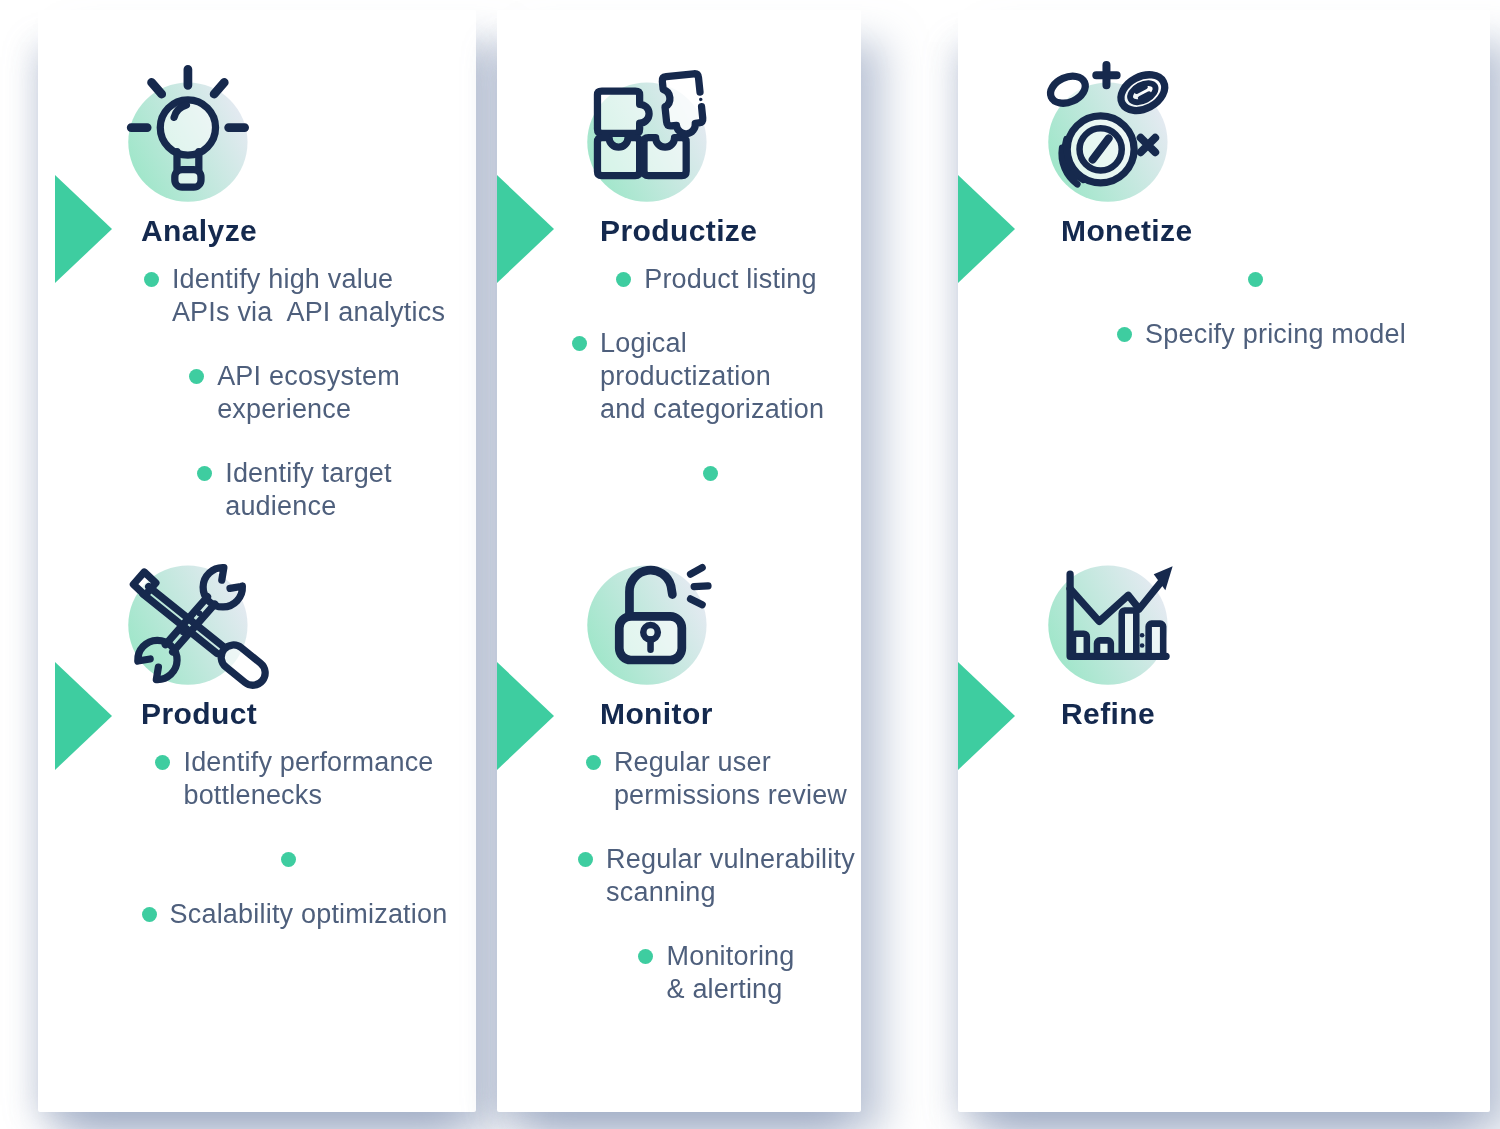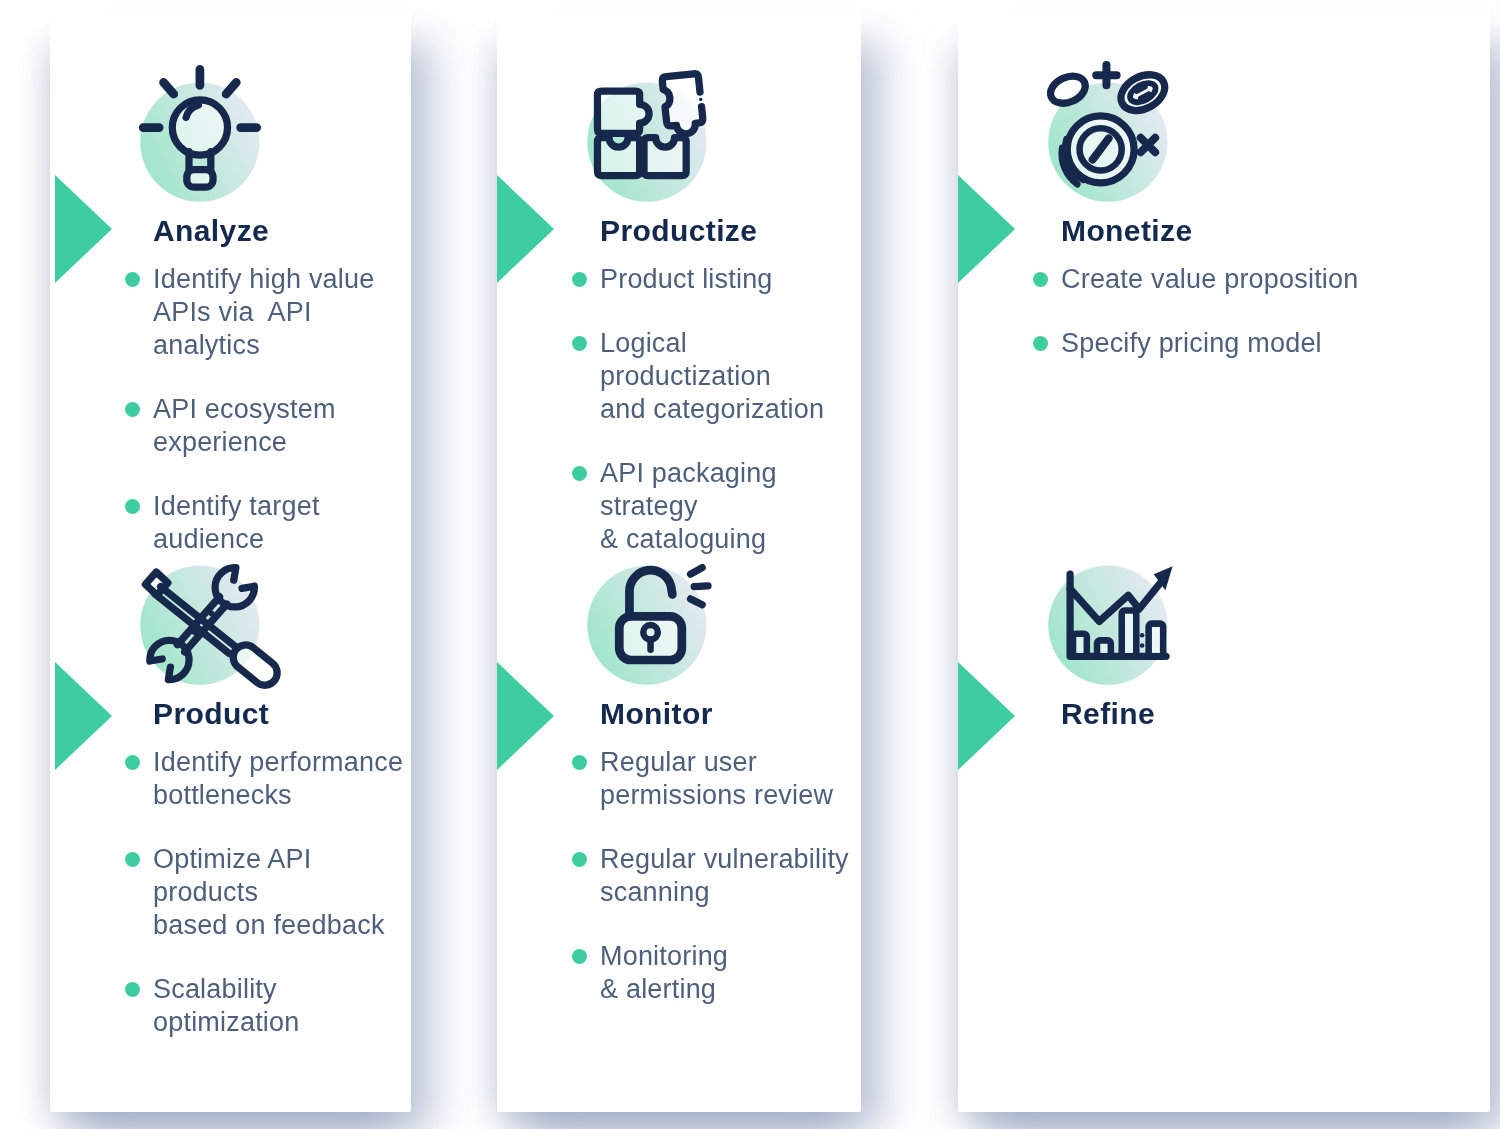--- a/index.html
+++ b/index.html
@@ -7,37 +7,37 @@
     position:relative;width:1500px;height:1129px;overflow:hidden;
     background:var(--background,#fff);
     font-family:"Liberation Sans", sans-serif;
   }
   .panel{
     position:absolute;top:10px;height:1102px;background:#fff;border-radius:2px;
     box-shadow:30px 26px 36px -6px rgba(140,155,185,.50),
                -18px 20px 30px -16px rgba(140,155,185,.38),
                0 34px 34px -12px rgba(140,155,185,.42);
   }
-  .panel-1{left:50px;width:361px;}
+  .panel-1{left:38px;width:438px;}
   .panel-2{left:497px;width:364px;}
   .panel-3{left:958px;width:532px;}
 
   .card-section{position:absolute;left:0;width:100%;}
   .row1{top:60px;}
   .row2{top:543px;}
 
   .icon-wrap{position:relative;height:142px;}
   .icon-svg{position:absolute;left:83px;top:-21px;width:160px;height:160px;}
 
   .title{
     margin:0;padding:0 0 0 103px;font-size:30px;line-height:38px;font-weight:bold;
     color:var(--heading,#14294E);letter-spacing:.4px;
   }
   .bullets{list-style:none;margin:13px 0 0 0;padding:0;}
-  .bullet{display:flex;align-items:flex-start;padding-left:75px;margin-bottom:31px;}
+  .bullet{display:flex;align-items:flex-start;padding-left:75px;margin-bottom:31px;justify-content:center;}
   .dot{flex:none;width:15px;height:15px;border-radius:50%;background:var(--accent,#3ECDA0);margin:9px 13px 0 0;}
   .btext{
     font-size:27px;line-height:33px;color:var(--body,#4E5F7C);
     letter-spacing:.2px;white-space:pre-wrap;
   }
 
   .arrow{
     position:absolute;width:57px;height:108px;background:var(--accent,#3ECDA0);
     clip-path:polygon(0 0,100% 50%,0 100%);z-index:5;
   }
@@ -116,22 +116,20 @@
       </div>
       <h2 class="title">Product</h2>
       <ul class="bullets">
         <li class="bullet">
             <span class="dot"></span>
             <span class="btext">Identify performance
 bottlenecks</span>
           </li>
         <li class="bullet">
             <span class="dot"></span>
-            <span class="btext">Optimize API products
-based on feedback</span>
           </li>
         <li class="bullet">
             <span class="dot"></span>
             <span class="btext">Scalability optimization</span>
           </li>
       </ul>
     </section>
   </div>
 
   <div class="panel panel-2">
@@ -157,22 +155,20 @@
             <span class="dot"></span>
             <span class="btext">Product listing</span>
           </li>
         <li class="bullet">
             <span class="dot"></span>
             <span class="btext">Logical productization
 and categorization</span>
           </li>
         <li class="bullet">
             <span class="dot"></span>
-            <span class="btext">API packaging strategy
-&amp; cataloguing</span>
           </li>
       </ul>
     </section>
 
     <section class="card-section row2">
       <div class="icon-wrap">
         <svg class="icon-svg" viewBox="0 0 110 110">
           <circle cx="46" cy="64" r="41" fill="url(#circGrad)"></circle>
           <g class="icon-line">
             <path d="M34 58 V41 A14.5 14.5 0 0 1 62.5 37 L63.5 43" stroke-width="6"></path>
@@ -223,21 +219,20 @@
             <circle cx="41" cy="69" r="14.5" stroke-width="4.5"></circle>
             <path d="M35.5 76 L46.5 61.5" stroke-width="5.5"></path>
             <path d="M68.5 61 L78.5 71 M78.5 61 L68.5 71" stroke-width="5.5"></path>
           </g>
         </svg>
       </div>
       <h2 class="title">Monetize</h2>
       <ul class="bullets">
         <li class="bullet">
             <span class="dot"></span>
-            <span class="btext">Create value proposition</span>
           </li>
         <li class="bullet">
             <span class="dot"></span>
             <span class="btext">Specify pricing model</span>
           </li>
       </ul>
     </section>
 
     <section class="card-section row2">
       <div class="icon-wrap">

